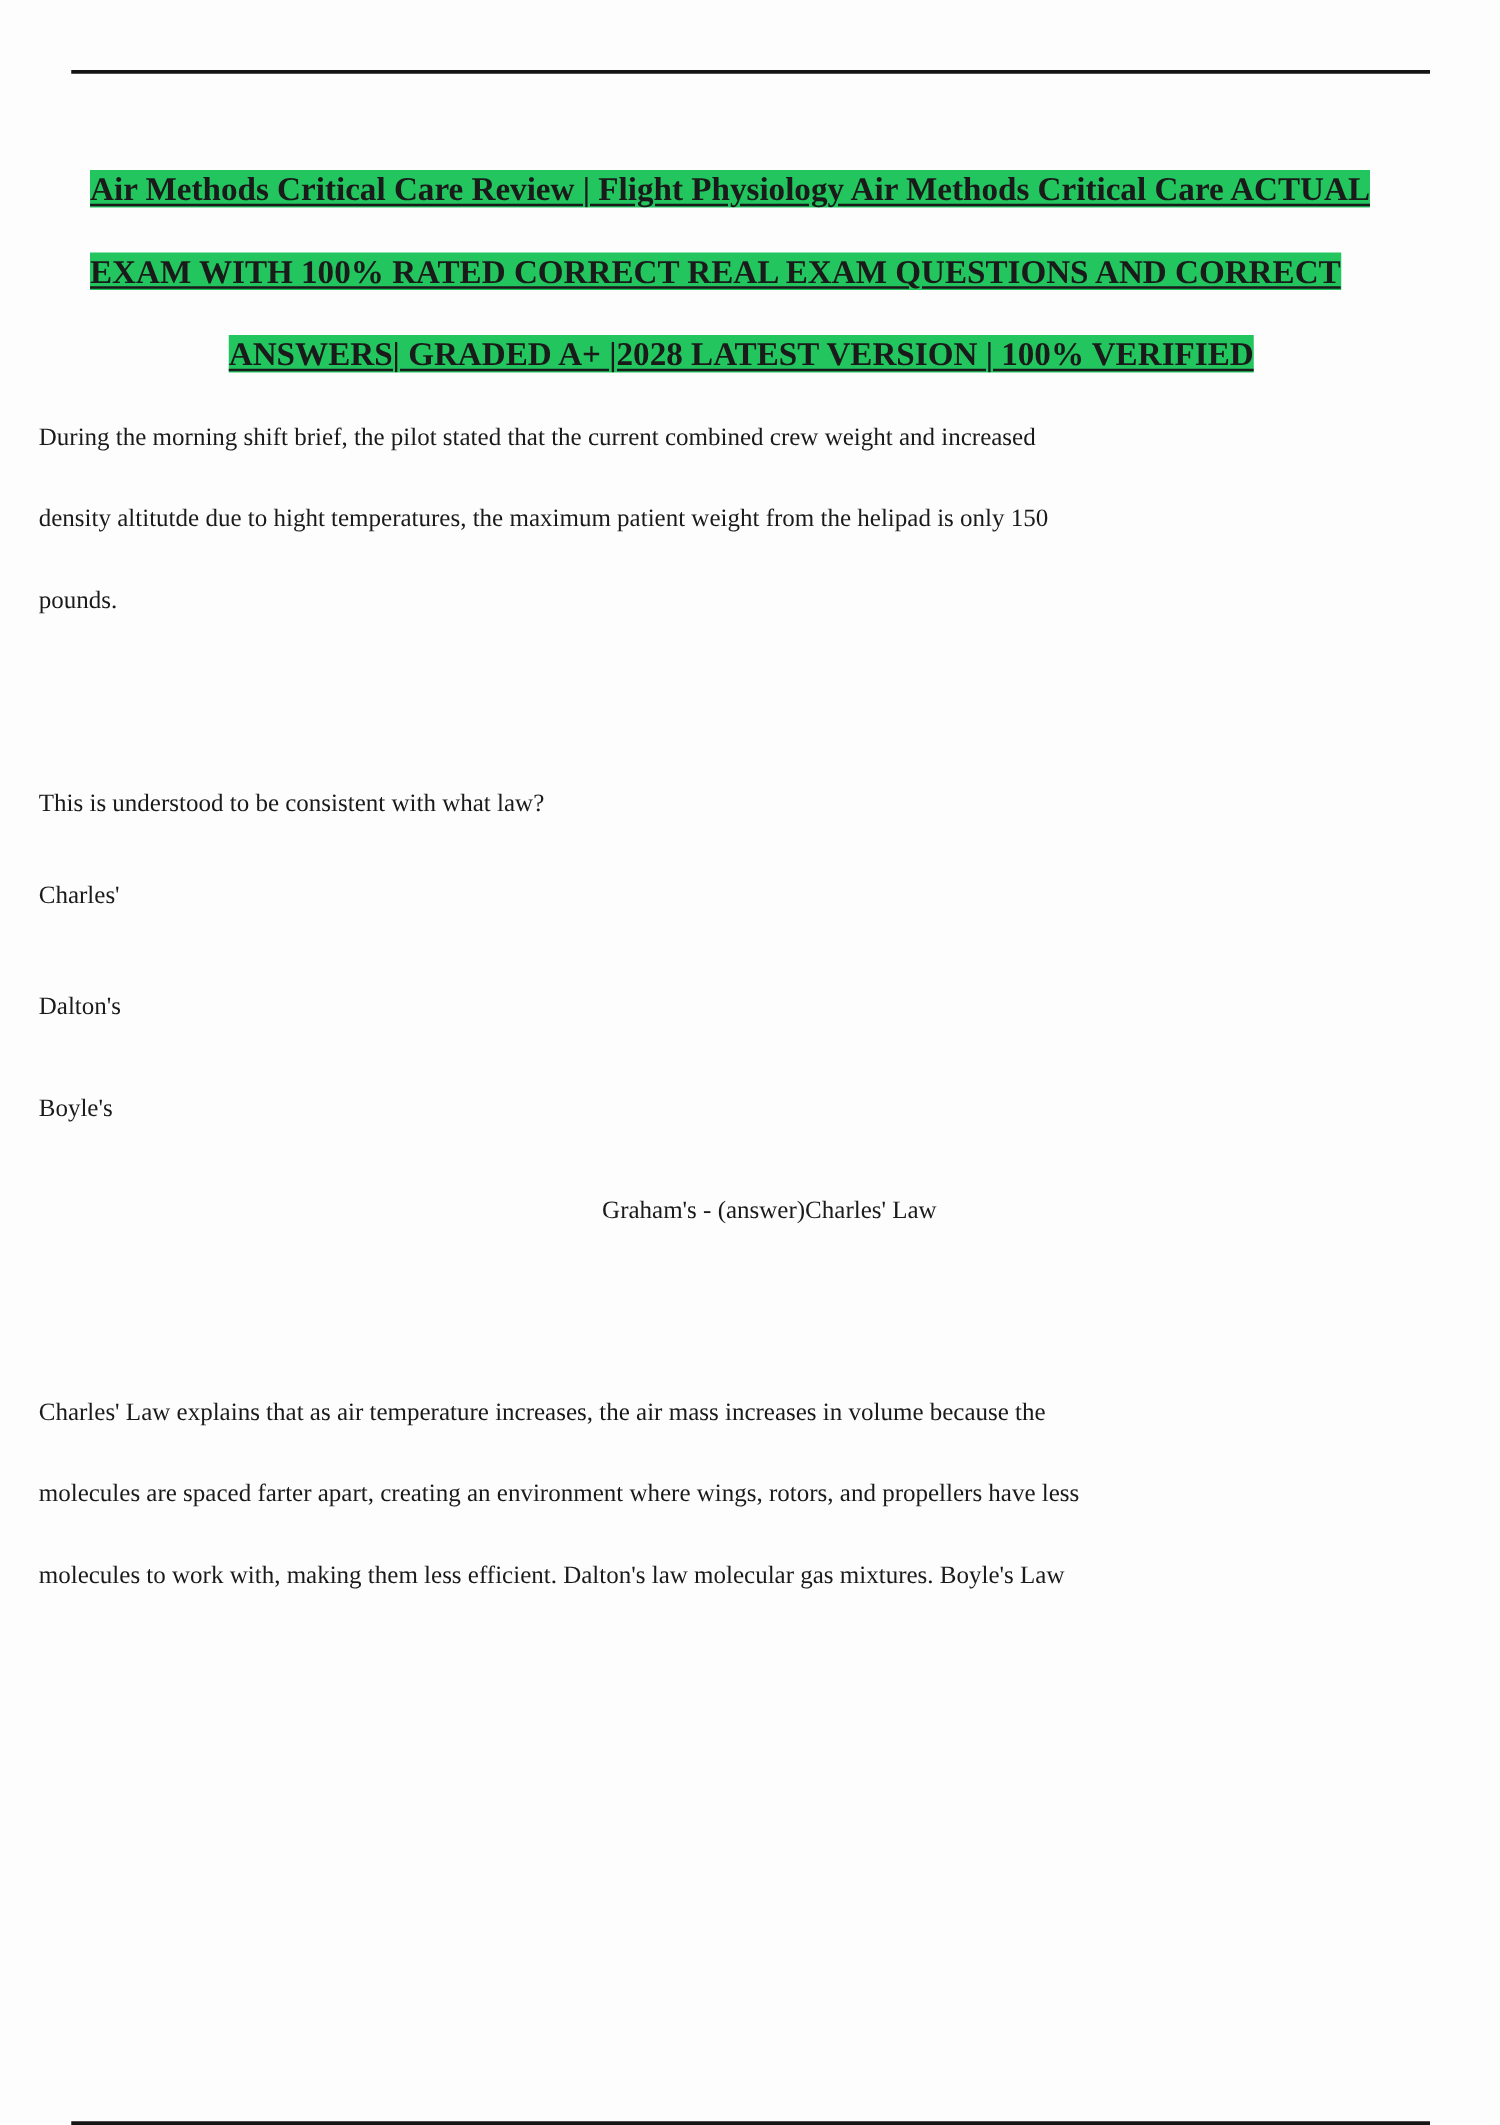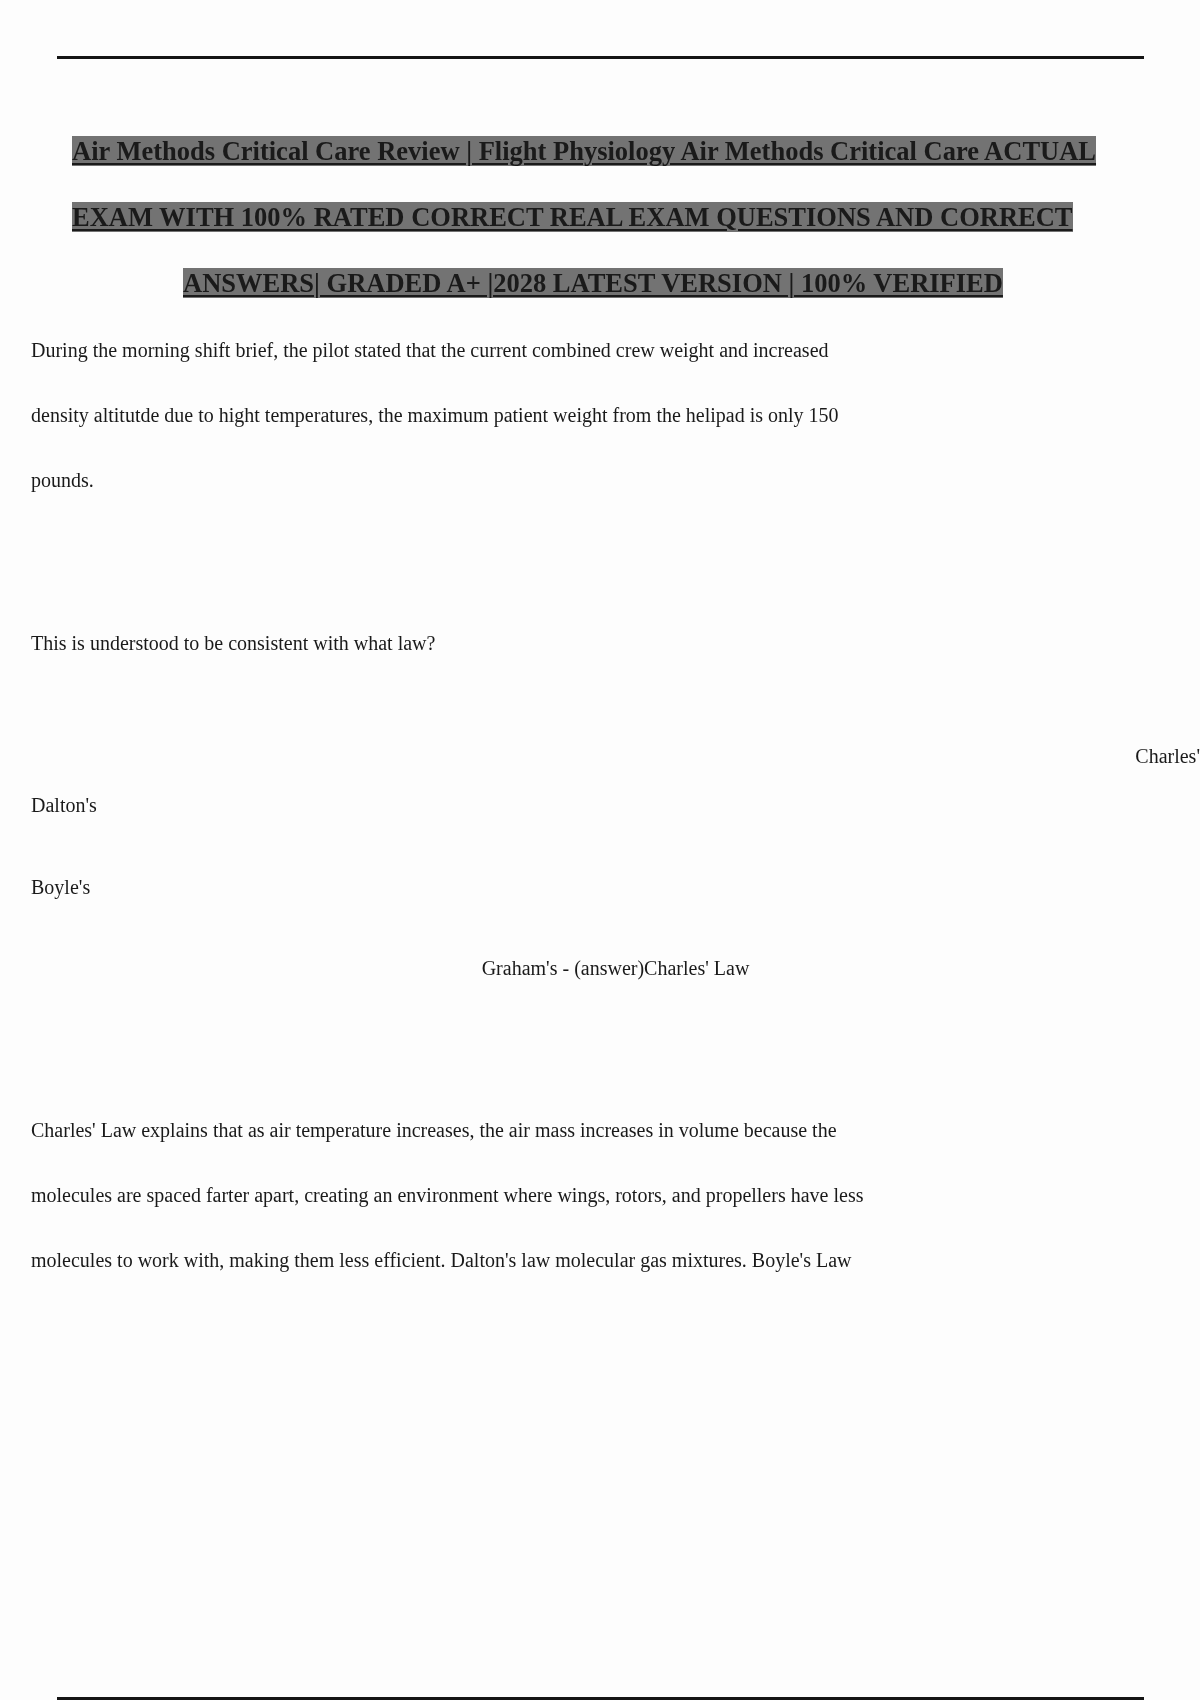--- a/index.html
+++ b/index.html
@@ -33,21 +33,21 @@
       text-align: center;
     }
     .title-line {
       display: block;
       font-weight: bold;
       font-size: 26.5px;
       line-height: 66px;
       white-space: nowrap;
     }
     .title-line span {
-      background: #737373;
+      background: #22c55e;
       text-decoration: underline;
       text-decoration-thickness: 2px;
       text-underline-offset: 3px;
     }
     .title-line.l1 { text-align: left; padding-left: 12px; }
     .title-line.l2 { text-align: left; padding-left: 12px; }
     .title-line.l3 { text-align: left; padding-left: 123px; }
 
     .para {
       position: absolute;
@@ -55,21 +55,21 @@
       width: 1169px;
       font-size: 20px;
       line-height: 65px;
       white-space: nowrap;
       overflow: visible;
     }
     .para .line { display: block; }
 
     #question-para { top: 318px; }
     #prompt { top: 611px; }
-    #opt-1 { top: 724px; text-align: right; }
+    #opt-1 { top: 684px; }
     #opt-2 { top: 773px; }
     #opt-3 { top: 855px; }
     #opt-4 { top: 936px; text-align: center; }
     #explanation { top: 1098px; }
   </style>
 </head>
 <body>
 
 <div class="rule top"></div>
 

